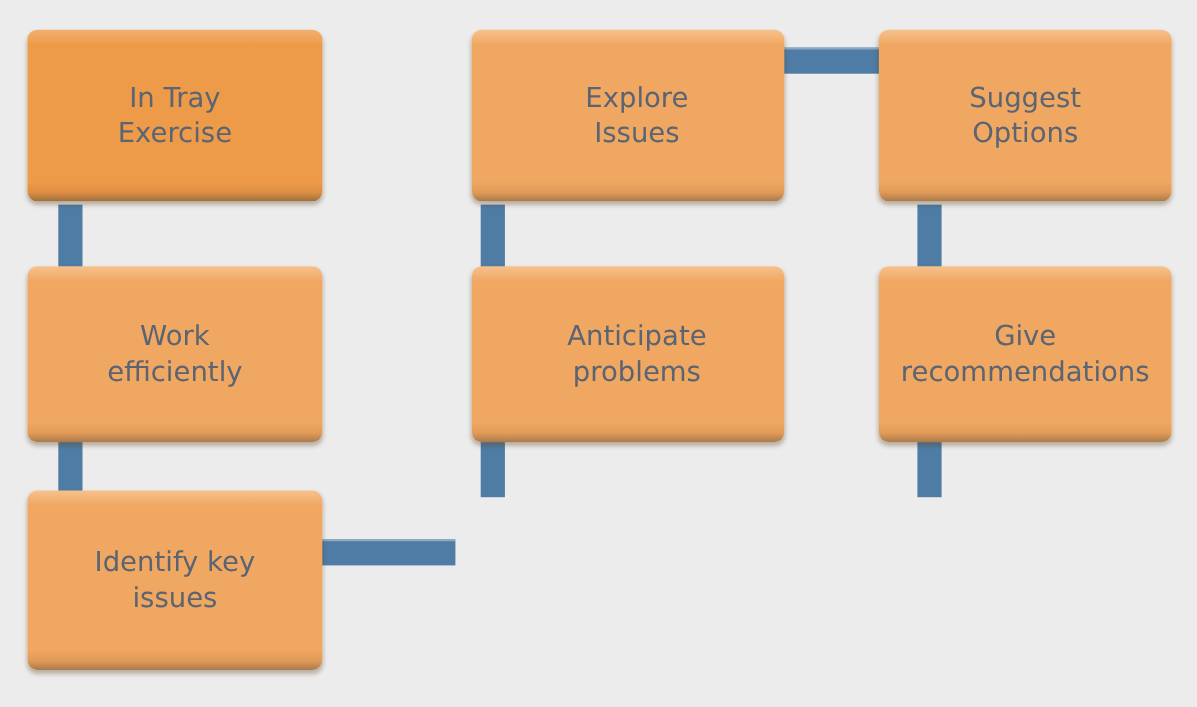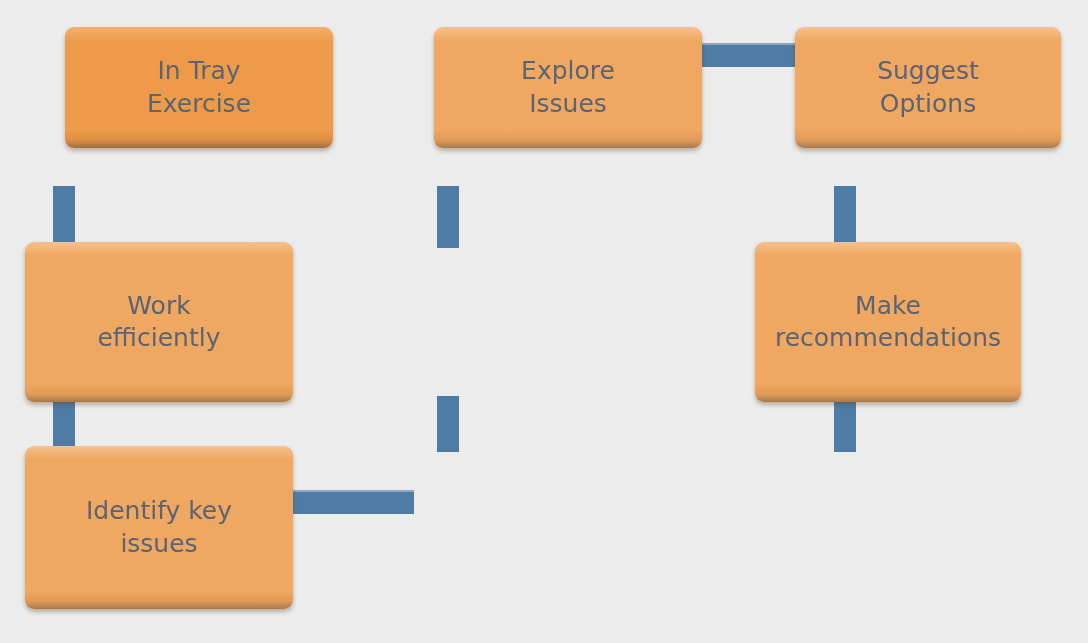--- a/index.html
+++ b/index.html
@@ -41,23 +41,23 @@
     background:
       linear-gradient(180deg,
         #f2b071 0px,
         #ee9b49 14px,
         #ee9b49 calc(100% - 18px),
         #dd8e42 calc(100% - 8px),
         #9e6f3e 100%);
   }
   
   .c1 { left: 25px;  width: 268px; }
-  .c2 { left: 394px; width: 268px; }
-  .c3 { left: 755px; width: 266px; }
-  .r1 { top: 27px;  height: 121px; margin-left: 40px; }
+  .c2 { left: 429px; width: 268px; padding-left: 16px; }
+  .c3 { left: 799px; width: 266px; }
+  .r1 { top: 27px;  height: 156px; }
   .r2 { top: 242px; height: 160px; }
   .r3 { top: 446px; height: 163px; }
   
   .connector {
     position: absolute;
     background: #4f7ca4;
     z-index: 1;
   }
   .connector.h { border-top: 2px solid rgba(255,255,255,0.35); }
   .v1a { left: 53px;  top: 186px; width: 22px; height: 62px; }
@@ -85,19 +85,21 @@
 
   <div class="node accent c1 r1">In Tray
 Exercise</div>
   <div class="node c1 r3">Identify key
 issues</div>
   <div class="node c1 r2">Work
 efficiently</div>
 
   <div class="node c2 r1">Explore
 Issues</div>
+  <div class="node c2 r2">Anticipate
+problems</div>
 
   <div class="node c3 r1">Suggest
 Options</div>
-  <div class="node c3 r2">Make
+  <div class="node c3 r2">Give
 recommendations</div>
 
 </div>
 
 </body></html>

